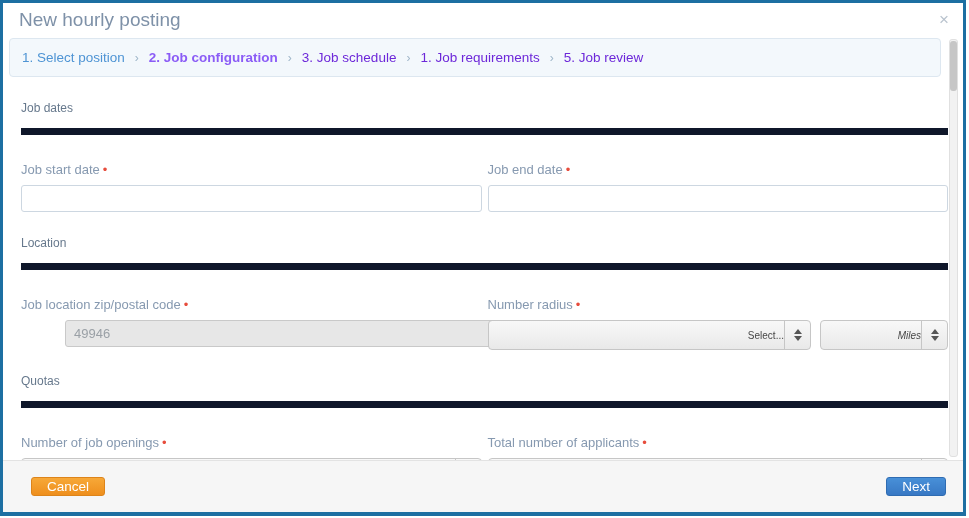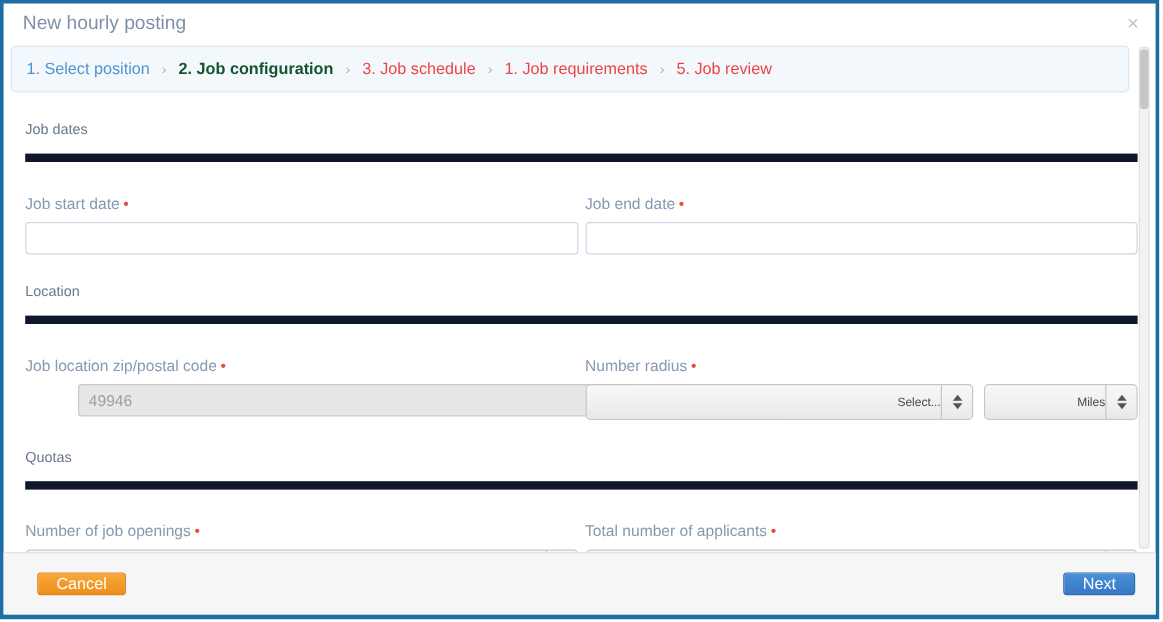--- a/index.html
+++ b/index.html
@@ -1,29 +1,29 @@
 <!DOCTYPE html>
 <html><head>
 <meta charset="utf-8">
 <style>
   html,body{margin:0;padding:0;background:#fff;}
   body{width:969px;height:518px;font-family:"Liberation Sans",sans-serif;overflow:hidden;}
   .modal{position:relative;width:960px;height:509px;background:#fff;
          border:3px solid #1d6fa2;border-bottom-width:4px;box-sizing:content-box;}
   
   .hdr{height:33px;display:flex;align-items:center;padding:0 14px 0 16px;}
-  .hdr-title{font-size:16px;color:#7e91a8;}
+  .hdr-title{font-size:19px;color:#7e91a8;}
   .hdr-close{margin-left:auto;font-size:17px;color:#b9c3ce;cursor:pointer;line-height:1;}
   
   .wizard{margin:2px 22px 0 6px;background:#f3f8fc;border:1px solid #dde7f0;border-radius:4px;
           height:37px;display:flex;align-items:center;padding:0 12px;font-size:13.5px;}
   .wstep{cursor:pointer;white-space:nowrap;}
   .wstep.link{color:#4e94d4;}
-  .wstep.active{color:#14532d;font-weight:bold;}
-  .wstep.upcoming{color:#ef4444;}
+  .wstep.active{color:#8b5cf6;font-weight:bold;}
+  .wstep.upcoming{color:#6d28d9;}
   .wsep{color:#9fb6c9;margin:0 10px;font-size:12px;}
   
   .content{padding:0 15px 0 18px;}
   .section-h{margin-top:24px;font-size:12px;font-weight:normal;color:#66788c;
              padding-bottom:13px;border-bottom:7px solid #0f172a;}
   .frow{display:flex;gap:6px;margin-top:27px;}
   .fcol{flex:1;min-width:0;}
   .flabel{font-size:13px;color:#8699b0;margin-bottom:8px;}
   .req{color:#e74c3c;margin-left:3px;font-size:13px;}
   .tinput{width:100%;height:27px;box-sizing:border-box;border:1px solid #cdd7e1;border-radius:3px;
@@ -34,21 +34,21 @@
              padding-left:9px;font-size:10px;color:#474747;cursor:pointer;text-align:right;}
   .selectbox .stxt{flex:1;overflow:hidden;white-space:nowrap;}
   .stepper{width:25px;align-self:stretch;border-left:1px solid #c6c6c6;display:flex;
            flex-direction:column;align-items:center;justify-content:center;gap:2px;}
   .tri-up{width:0;height:0;border-left:4px solid transparent;border-right:4px solid transparent;
           border-bottom:5px solid #555;}
   .tri-dn{width:0;height:0;border-left:4px solid transparent;border-right:4px solid transparent;
           border-top:5px solid #555;}
   .duo{display:flex;gap:9px;}
   .duo .main{flex:1;}
-  .duo .unit{width:128px;}
+  .duo .unit{width:128px;font-style:italic;}
   
   .footer{position:absolute;left:0;right:0;bottom:0;height:52px;background:#f6f6f6;
           border-top:1px solid #e3e3e3;display:flex;align-items:center;
           padding:0 17px 0 28px;box-sizing:border-box;}
   .btn{font-size:13.5px;color:#fff;border-radius:3px;padding:2px 15px;cursor:pointer;
        font-family:inherit;line-height:1;}
   .btn-cancel{background:linear-gradient(#f7a838,#ee8f1d);border:1px solid #dd841a;}
   .btn-next{margin-left:auto;background:linear-gradient(#4890d8,#3878c4);border:1px solid #2f6cb2;}
   
   .sbar{position:absolute;top:36px;bottom:55px;right:5px;width:7px;background:#f2f2f2;

